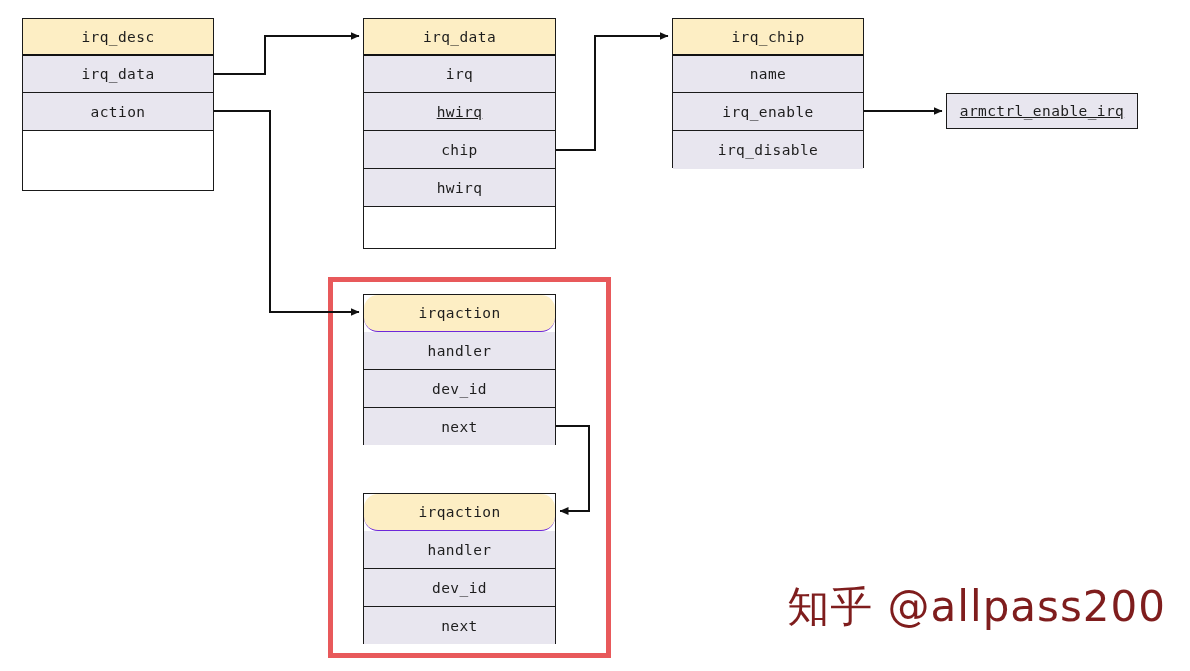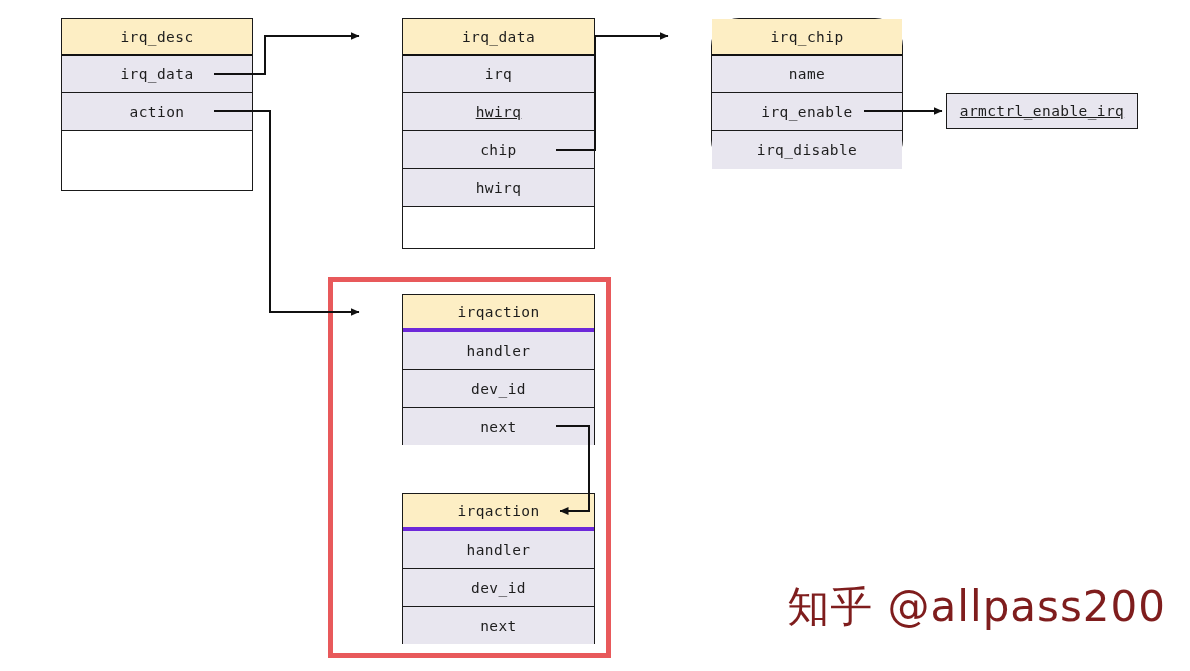--- a/index.html
+++ b/index.html
@@ -18,38 +18,38 @@
     background: #ffffff;
     overflow: hidden;
   }
   
   .box {
     position: absolute;
     box-sizing: border-box;
     border: 1.5px solid #1a1a1a;
     background: #ffffff;
     z-index: 5;
-    margin-left: 39px;
   }
   .row {
     box-sizing: border-box;
     display: flex;
     align-items: center;
     justify-content: center;
     font-size: 14.5px;
     color: #1d1d1d;
     letter-spacing: 0.4px;
     white-space: nowrap;
   }
   .row.header {
     background: #fdeec4;
     border-bottom: 2.5px solid #111111;
   }
   .row.header.thin {
-    border-bottom: 4px solid #6d28d9;
+    border-bottom: 1px solid #6d28d9;
+    border-radius: 14px;
   }
   .row.field {
     background: #e8e6ef;
     border-bottom: 1px solid #1a1a1a;
   }
   .row.field.last {
     border-bottom: none;
   }
   .row.empty {
     background: #ffffff;
@@ -119,21 +119,21 @@
 
   <div class="box" style="left:363px; top:18px; width:193px; height:231px;">
     <div class="row header" style="height:37px;">irq_data</div>
     <div class="row field" style="height:37px;">irq</div>
     <div class="row field" style="height:38px;text-decoration:underline;">hwirq</div>
     <div class="row field" style="height:38px;">chip</div>
     <div class="row field" style="height:38px;">hwirq</div>
     <div class="row empty" style="height:41px;"></div>
   </div>
 
-  <div class="box" style="left:672px; top:18px; width:192px; height:150px;border-radius:28px;">
+  <div class="box" style="left:672px; top:18px; width:192px; height:150px;">
     <div class="row header" style="height:37px;">irq_chip</div>
     <div class="row field" style="height:37px;">name</div>
     <div class="row field" style="height:38px;">irq_enable</div>
     <div class="row field last" style="height:38px;">irq_disable</div>
   </div>
 
   <div class="plainbox" style="left:946px; top:93px; width:192px; height:36px;">armctrl_enable_irq</div>
 
   <div class="box" style="left:363px; top:294px; width:193px; height:151px;">
     <div class="row header thin" style="height:37px;">irqaction</div>

